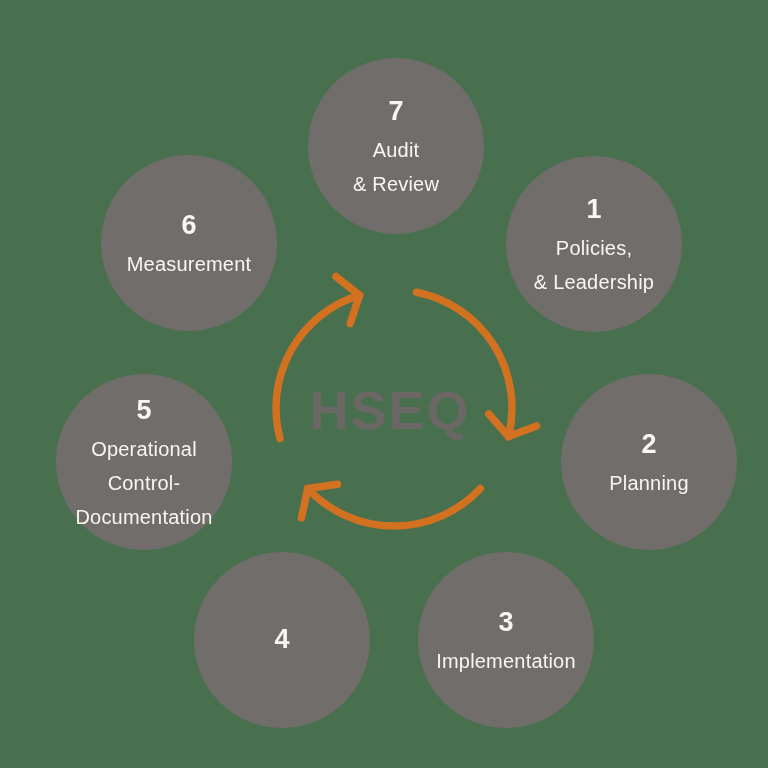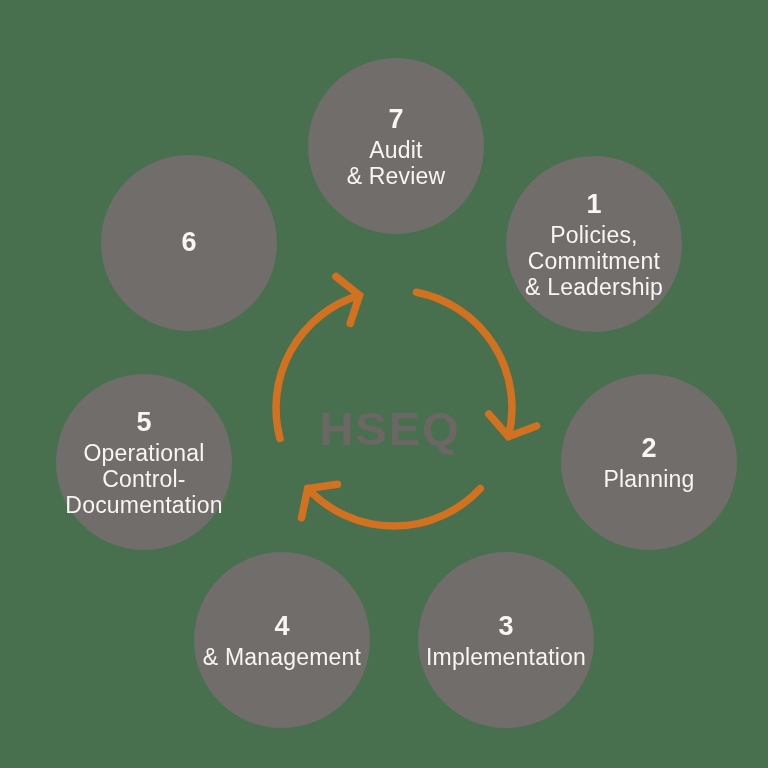--- a/index.html
+++ b/index.html
@@ -25,23 +25,23 @@
   }
   .arrows path,.arrows polyline{
     fill:none;
     stroke:var(--arrow);
     stroke-width:7.5;
     stroke-linecap:round;
     stroke-linejoin:miter;
   }
   .center-label{
     position:absolute;
-    left:390px;top:428px;
+    left:390px;top:410px;
     transform:translate(-50%,-50%);
-    font-size:47px;
+    font-size:54px;
     font-weight:700;
     letter-spacing:2px;
     color:var(--center-text);
   }
   .step{
     position:absolute;
     width:176px;height:176px;
     border-radius:50%;
     background:var(--circle);
     color:var(--circle-text);
@@ -51,24 +51,25 @@
     justify-content:center;
     text-align:center;
   }
   .step .num{
     font-size:27px;
     font-weight:700;
     line-height:30px;
     margin-bottom:3px;
   }
   .step .line{
-    font-size:23px;
+    font-size:20px;
     font-weight:400;
     line-height:26px;
     letter-spacing:0.2px;
+    margin-top:8px;
   }
 </style>
 </head>
 <body>
 
 <div class="canvas">
 
   <svg class="arrows" viewBox="0 0 768 768" aria-hidden="true">
     <path d="M 280.0 438.5 A 118 118 0 0 1 359.5 295.2"></path>
     <polyline points="335.9,276.5 359.5,295.2 350.2,323.5"></polyline>
@@ -82,43 +83,42 @@
 
   <div class="step" style="left:308px;top:58px">
     <div class="num">7</div>
     <div class="line">Audit</div>
     <div class="line">&amp; Review</div>
   </div>
 
   <div class="step" style="left:506px;top:156px">
     <div class="num">1</div>
     <div class="line">Policies,</div>
-    <div class="line">Commitment</div>
     <div class="line">&amp; Leadership</div>
   </div>
 
   <div class="step" style="left:561px;top:374px">
     <div class="num">2</div>
     <div class="line">Planning</div>
   </div>
 
   <div class="step" style="left:418px;top:552px">
     <div class="num">3</div>
     <div class="line">Implementation</div>
   </div>
 
   <div class="step" style="left:194px;top:552px">
     <div class="num">4</div>
-    <div class="line">&amp; Management</div>
   </div>
 
   <div class="step" style="left:56px;top:374px">
     <div class="num">5</div>
     <div class="line">Operational</div>
     <div class="line">Control-</div>
     <div class="line">Documentation</div>
   </div>
 
   <div class="step" style="left:101px;top:155px">
     <div class="num">6</div>
+    <div class="line">Measurement</div>
   </div>
 
 </div>
 
 </body></html>

